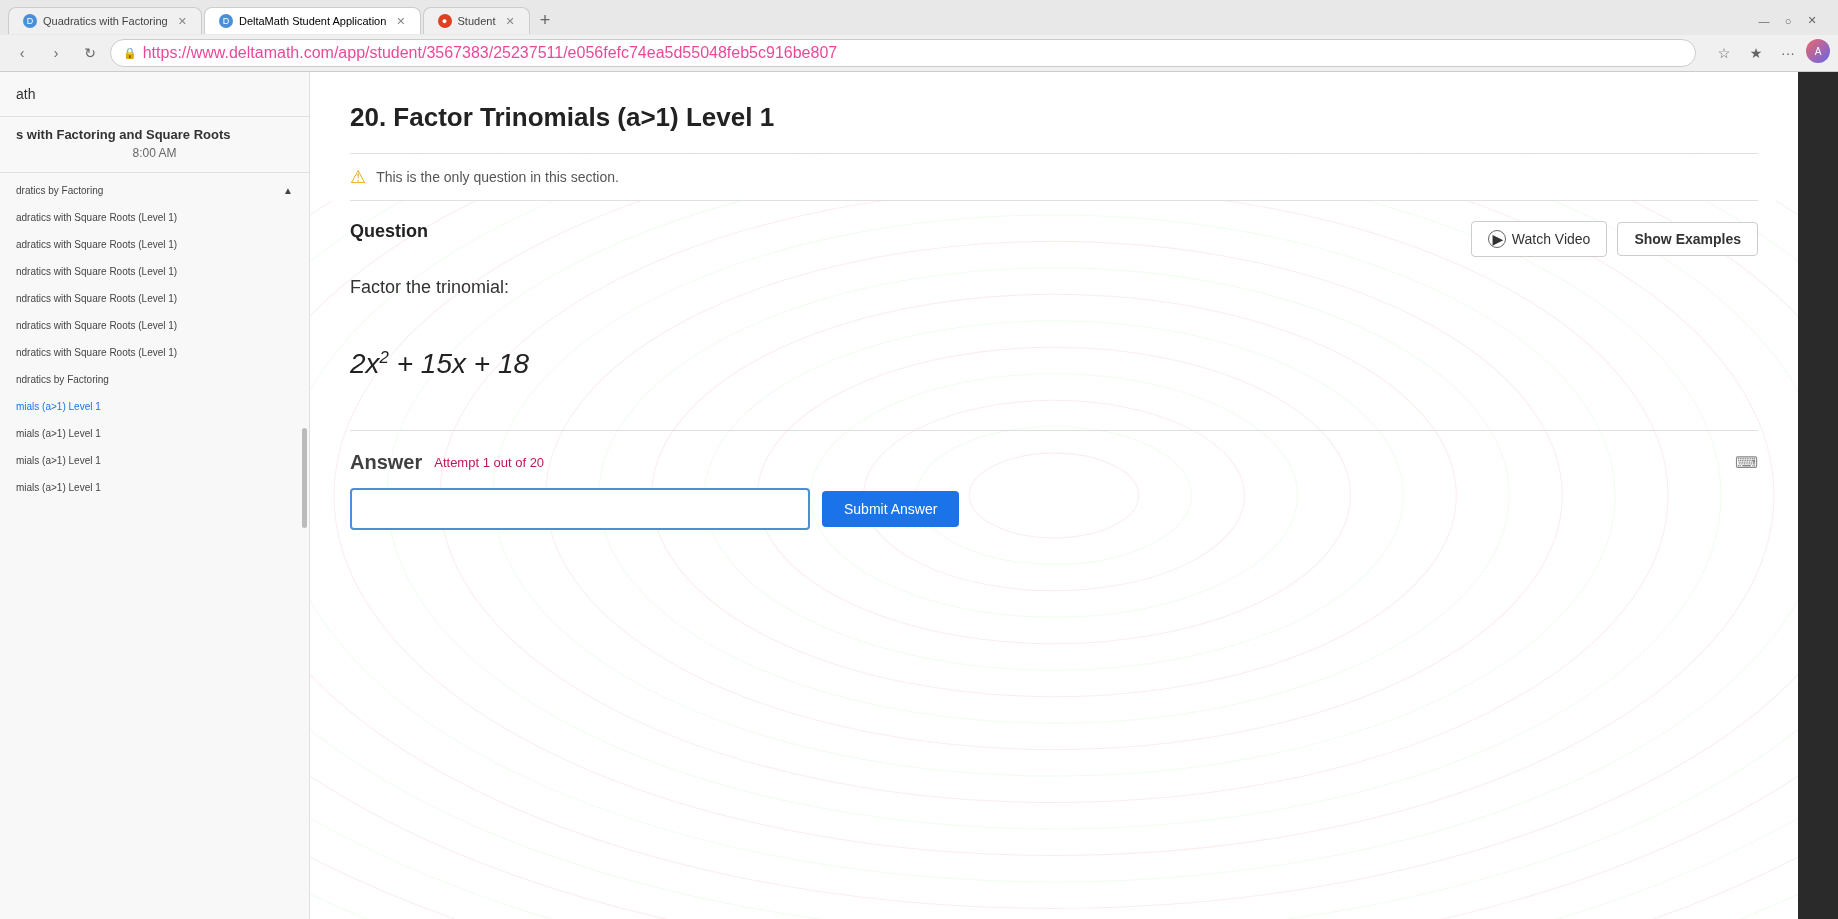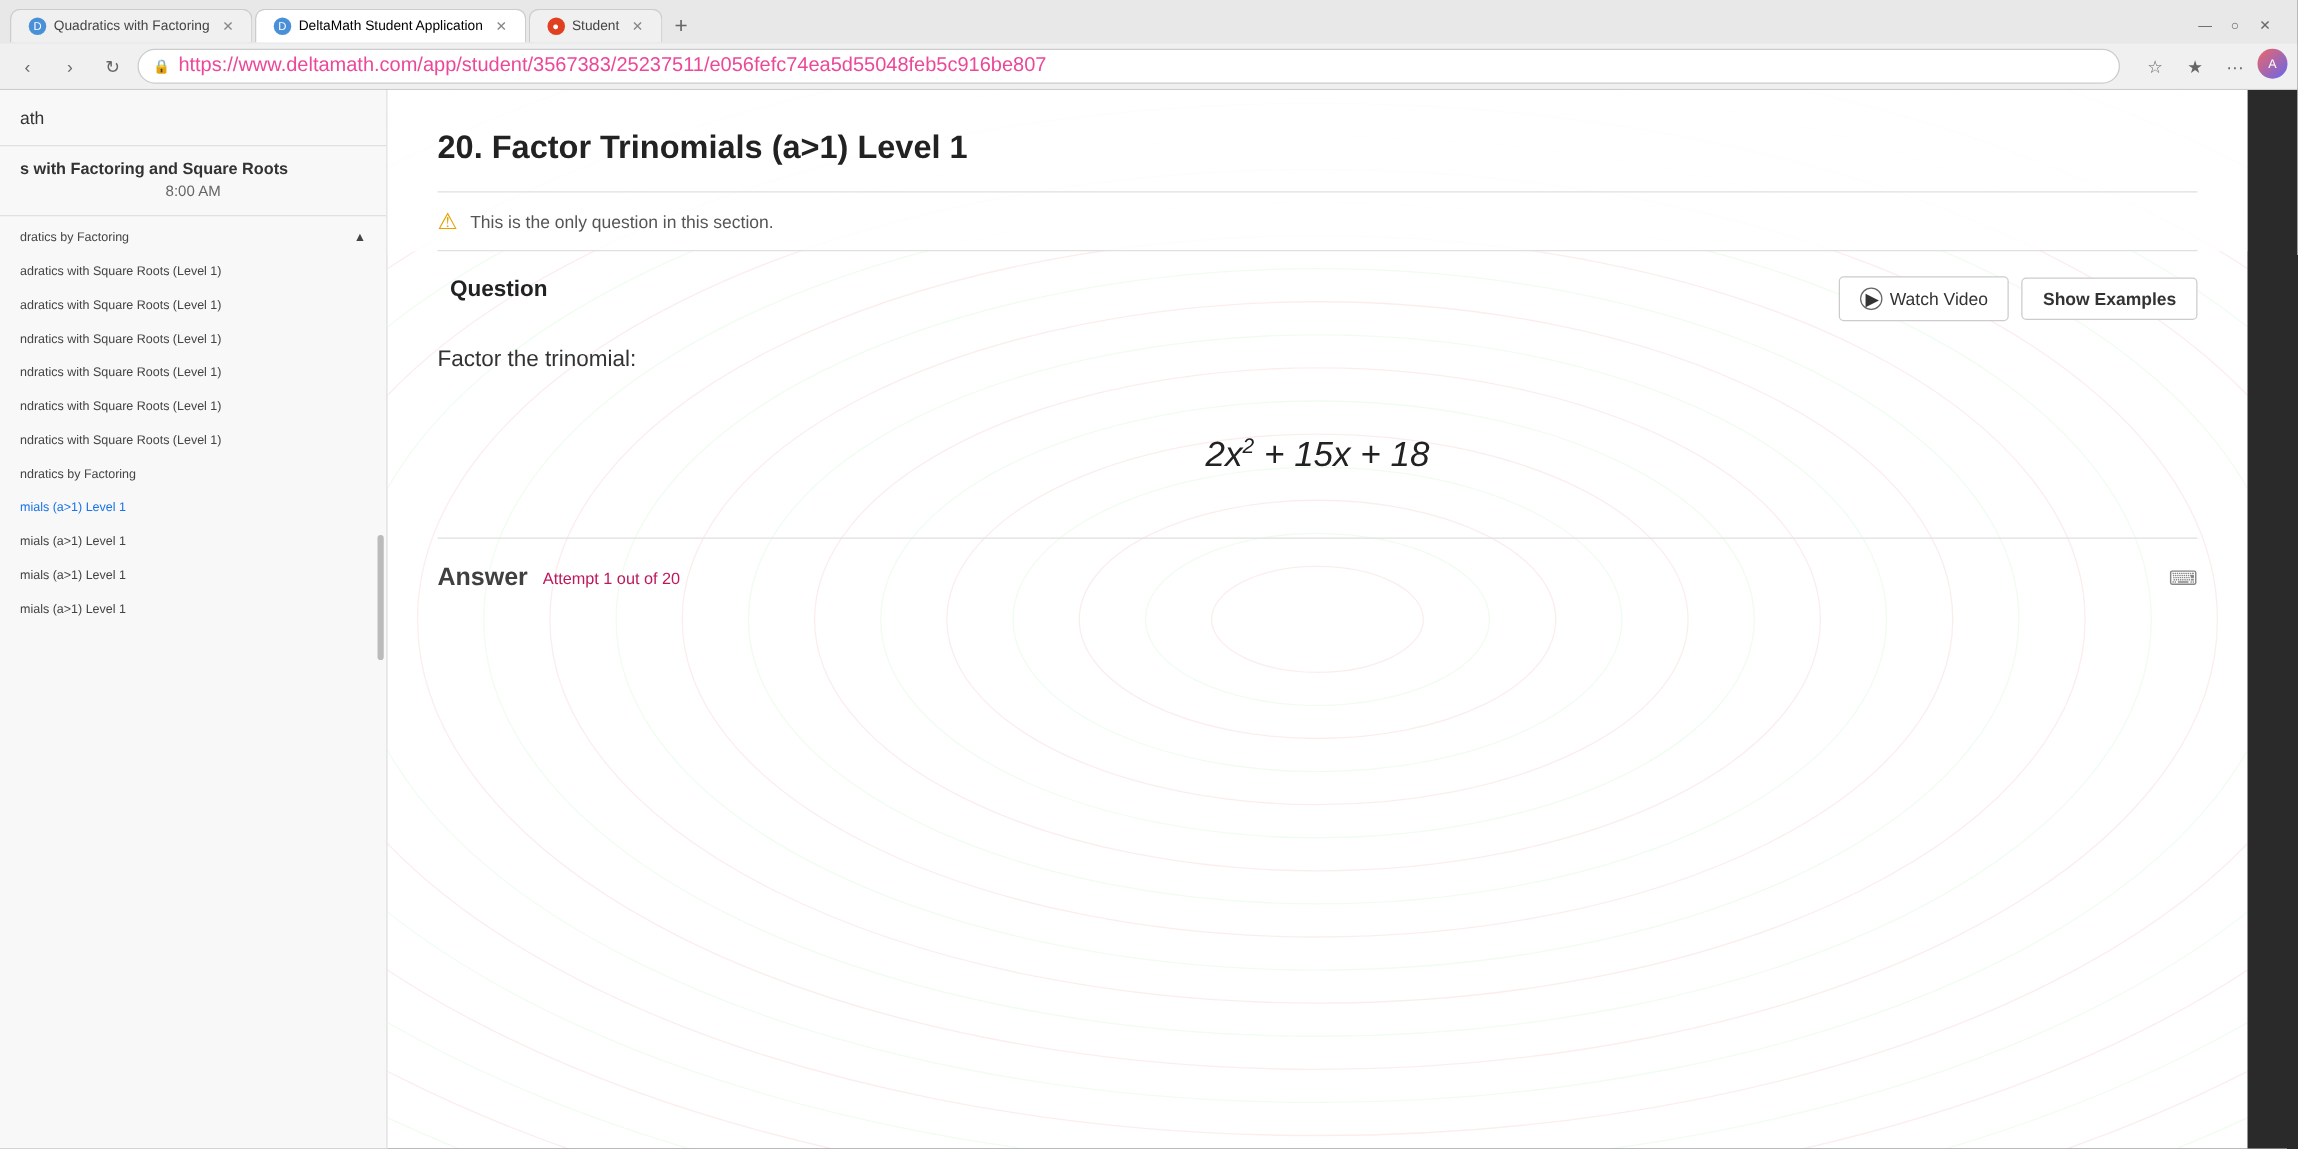--- a/index.html
+++ b/index.html
@@ -253,21 +253,20 @@
     .question-section {
       padding: 20px 40px;
       position: relative;
     }
 
     .question-header {
       display: flex;
       justify-content: space-between;
       align-items: flex-start;
       margin-bottom: 20px;
-      margin-left: 10px;
     }
 
     .question-label {
       font-size: 18px;
       font-weight: bold;
       color: #222;
     }
 
     .question-buttons {
       display: flex;
@@ -299,21 +298,20 @@
       font-weight: bold;
     }
 
     .question-text {
       font-size: 18px;
       color: #333;
       margin-bottom: 30px;
     }
 
     .math-display {
-      text-align: center;
       font-size: 28px;
       color: #222;
       padding: 20px 0 30px;
       font-style: italic;
     }
 
     .answer-section {
       padding: 20px 40px;
       position: relative;
       z-index: 1;
@@ -561,20 +559,26 @@
       <div style="position:relative; z-index:1; background: rgba(255,255,255,0.0);">
         <div class="section-divider"></div>
         <div class="answer-section">
           <div class="answer-header">
             <span class="answer-label">Answer</span>
             <span class="attempt-text">Attempt 1 out of 20</span>
 
             <span style="margin-left: auto; margin-right: 0; font-size:16px; color:#888;">⌨</span>
           </div>
 
+          <div class="answer-input-row">
+            <input type="text" class="answer-input" placeholder="" style="">
+            <button class="btn-submit">
+              <span>Submit Answer</span>
+            </button>
+          </div>
         </div>
       </div>
     </div>
 
   </div>
 
   <div style="width:40px; background:#2a2a2a;"></div>
 </div>
 
 </body></html>

